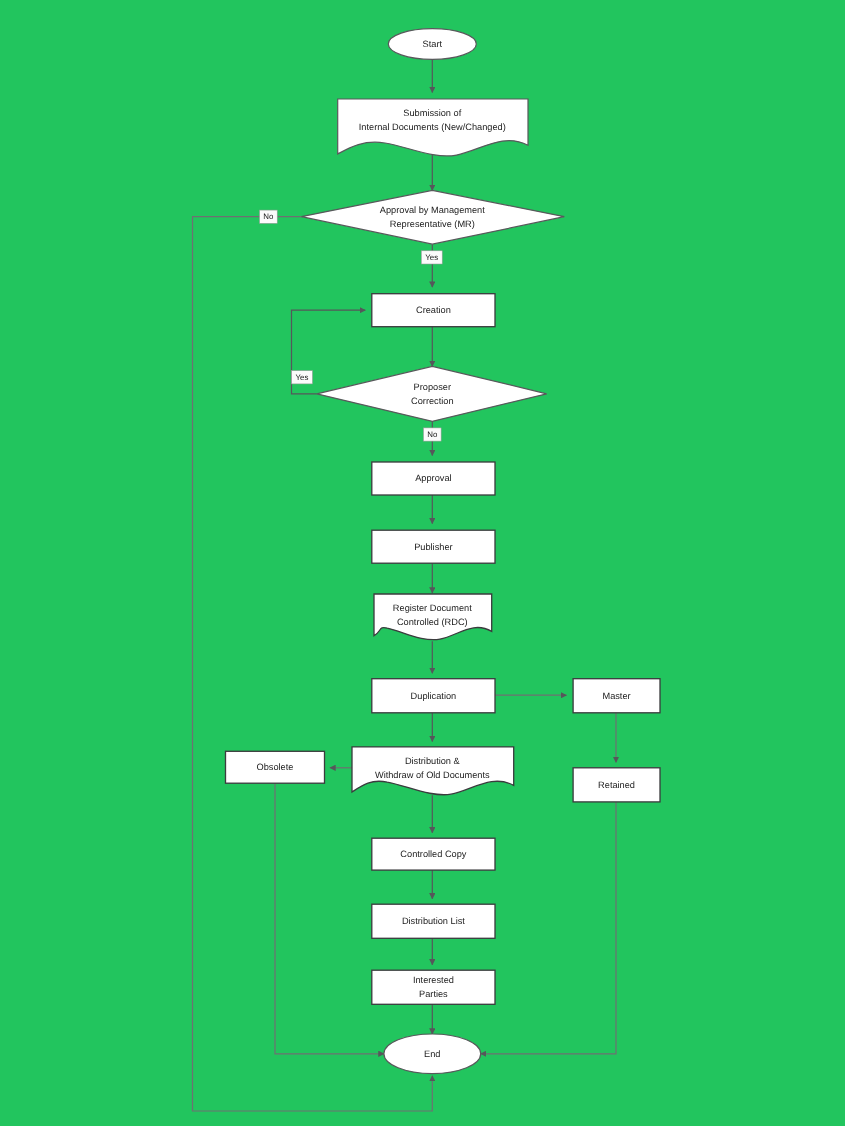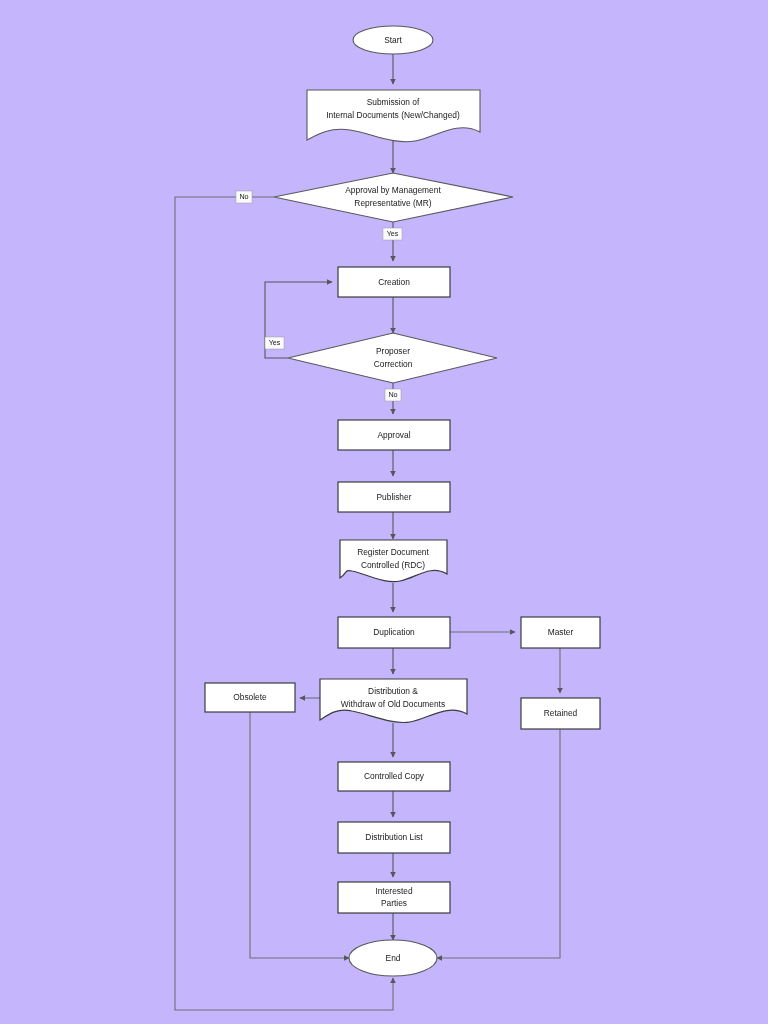--- a/index.html
+++ b/index.html
@@ -10,21 +10,21 @@
   body {
     width: 768px;
     height: 1024px;
     font-family: "Liberation Sans", sans-serif;
     overflow: hidden;
   }
   #flowchart-root {
     position: relative;
     width: 768px;
     height: 1024px;
-    background: #c4b5fd;
+    background: #22c55e;
   }
   svg#chart-svg {
     display: block;
     width: 768px;
     height: 1024px;
   }
   .node-shape {
     fill: #ffffff;
     stroke: #58595b;
     stroke-width: 1.1;

